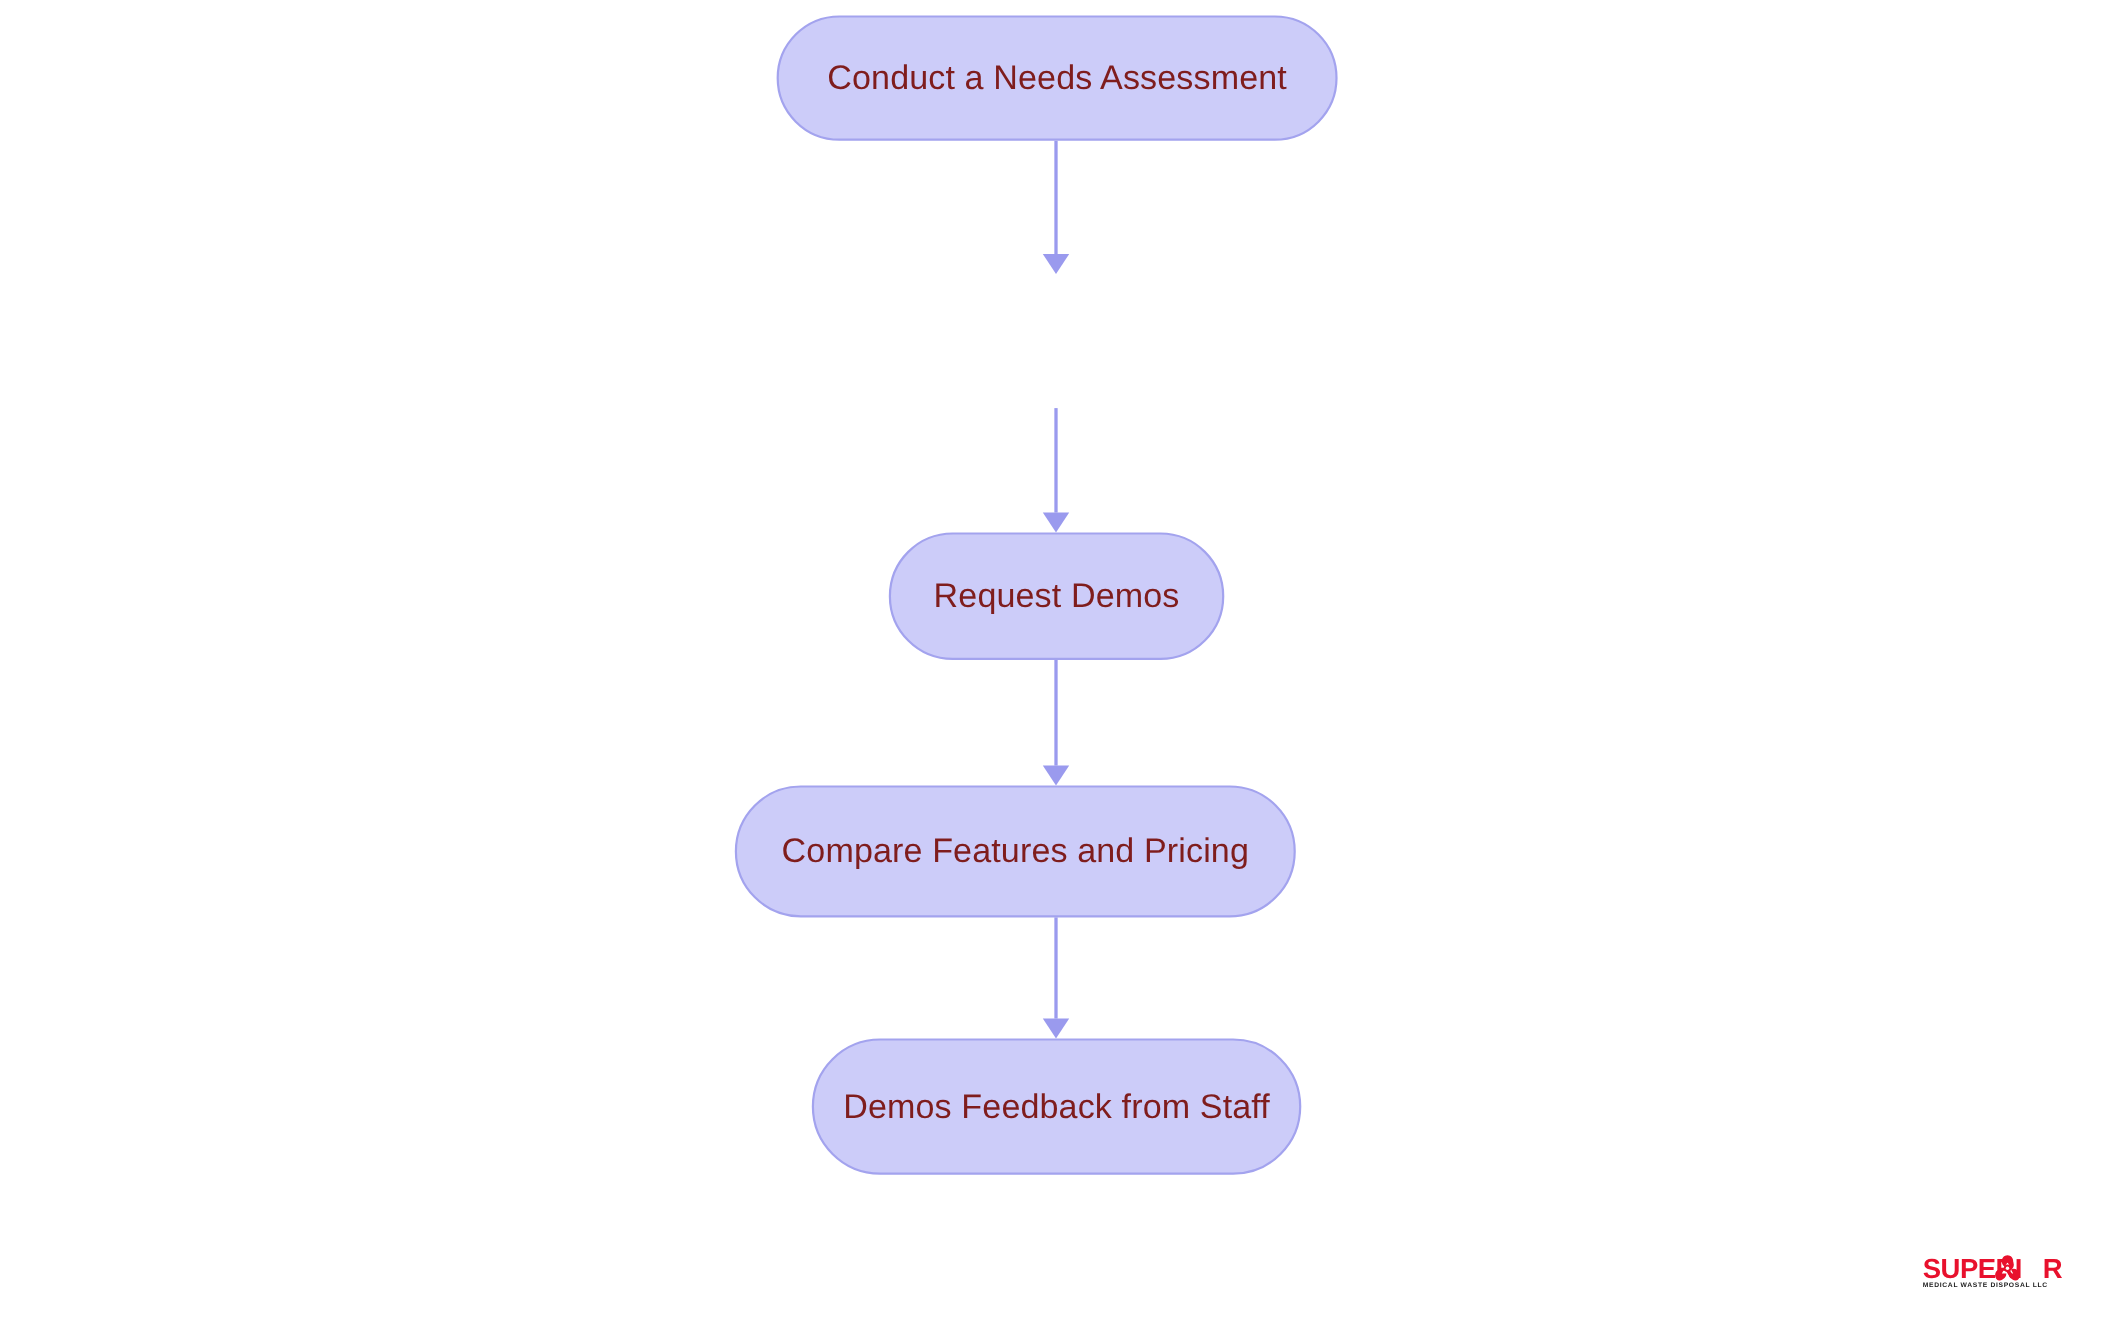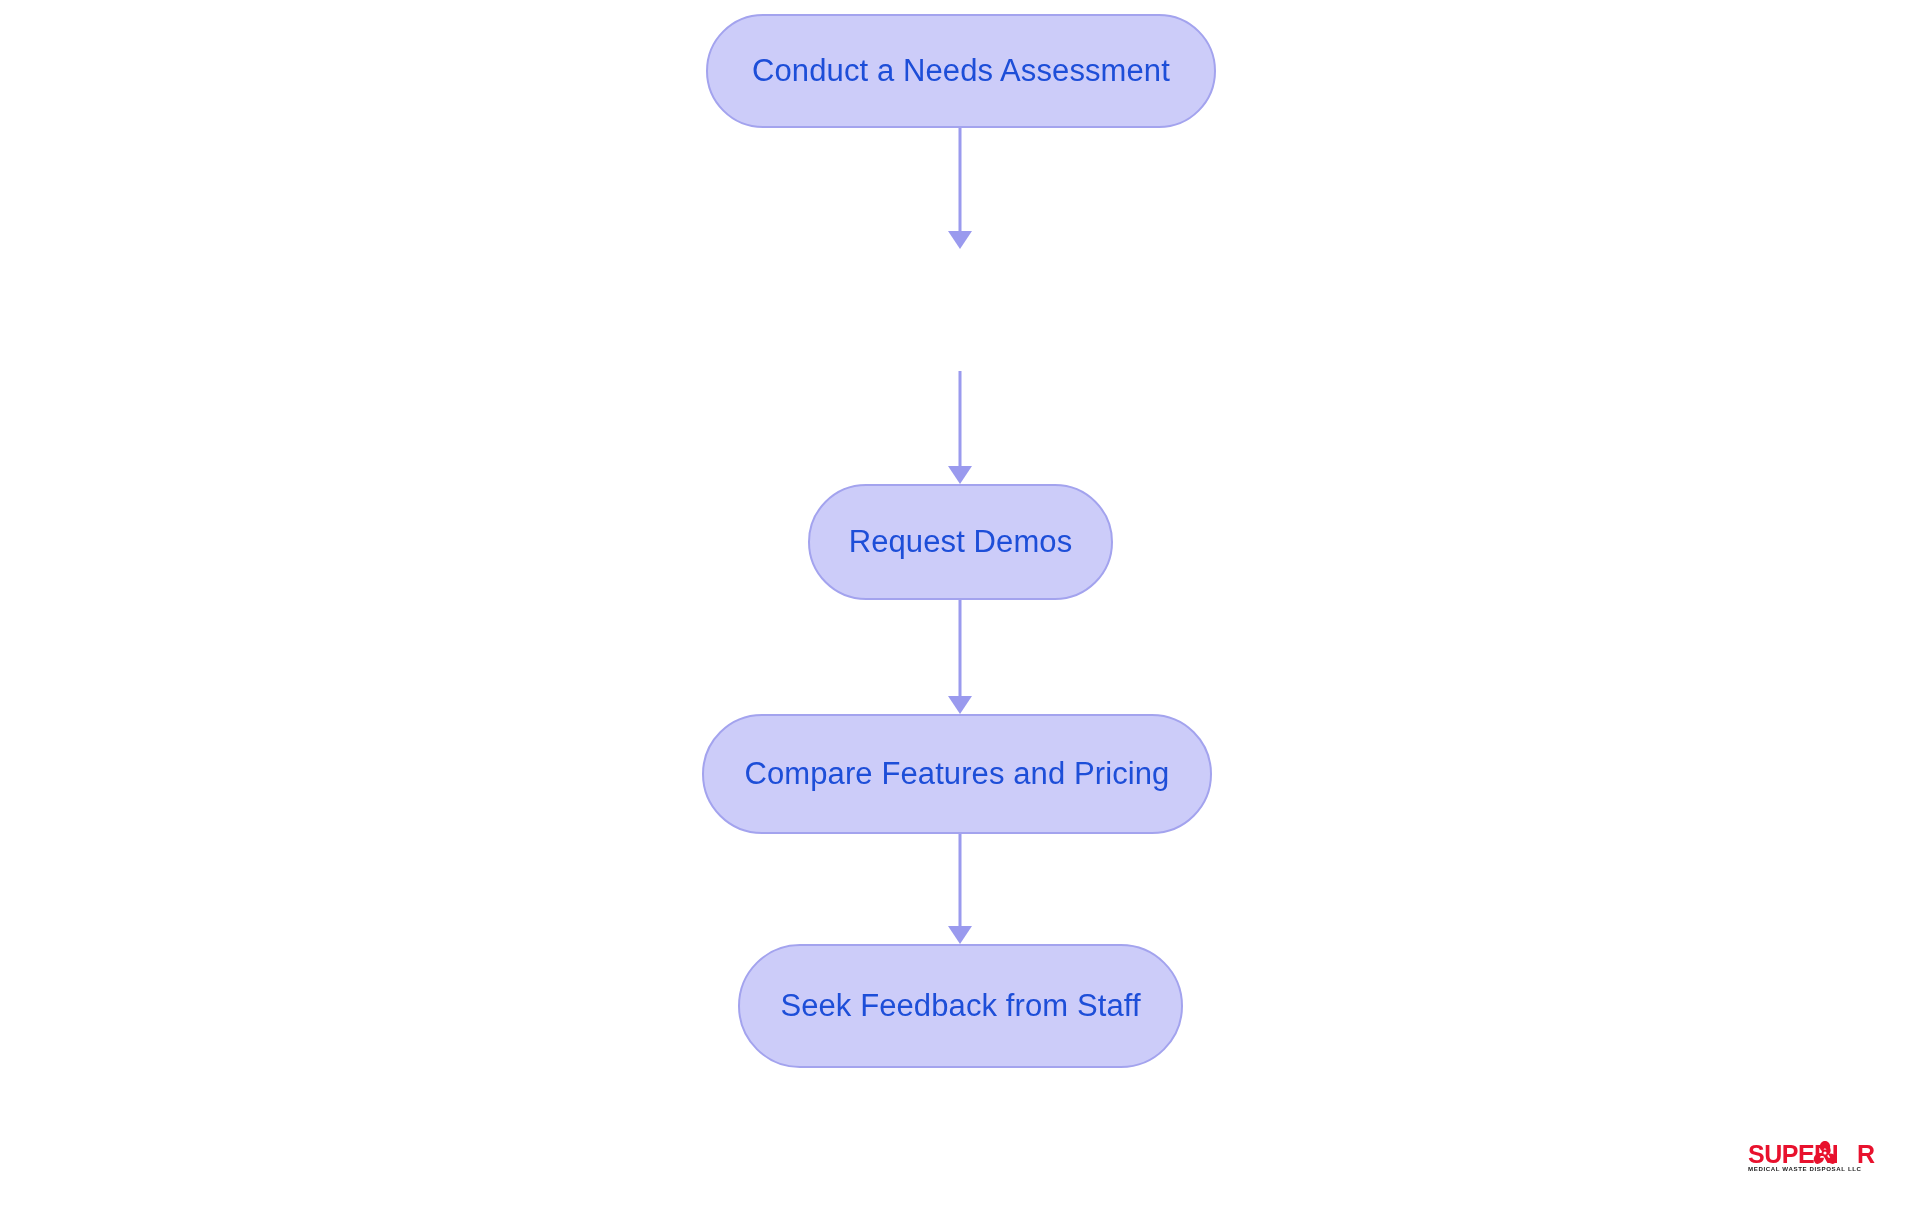--- a/index.html
+++ b/index.html
@@ -31,21 +31,21 @@
     background: #ccccf9;
     border: 2px solid #a3a3ee;
     border-radius: 999px;
     display: flex;
     align-items: center;
     justify-content: center;
     text-align: center;
   }
 
   .flow-node-label {
-    color: #1d4ed8;
+    color: #7f1d1d;
     font-family: "Liberation Sans", sans-serif;
     font-size: 31px;
     font-weight: 400;
     letter-spacing: 0.1px;
     line-height: 1.1;
     white-space: nowrap;
   }
 
   .connector {
     position: absolute;
@@ -118,26 +118,26 @@
 
   <div class="flow-node" id="node-0" style="left: 706px; top: 14px; width: 510px; height: 114px;">
     <span class="flow-node-label">Conduct a Needs Assessment</span>
   </div>
 
 
   <div class="flow-node" id="node-2" style="left: 808px; top: 484px; width: 305px; height: 116px;">
     <span class="flow-node-label">Request Demos</span>
   </div>
 
-  <div class="flow-node" id="node-3" style="left: 702px; top: 714px; width: 510px; height: 120px;">
+  <div class="flow-node" id="node-3" style="left: 668px; top: 714px; width: 510px; height: 120px;">
     <span class="flow-node-label">Compare Features and Pricing</span>
   </div>
 
   <div class="flow-node" id="node-4" style="left: 738px; top: 944px; width: 445px; height: 124px;">
-    <span class="flow-node-label">Seek Feedback from Staff</span>
+    <span class="flow-node-label">Demos Feedback from Staff</span>
   </div>
 
   <div class="connector" id="conn-0" style="left: 940px; top: 128px; width: 40px; height: 121px;">
     <div class="connector-line" style="height: 103px;"></div>
     <div class="connector-head" style="top: 103px;"></div>
   </div>
   <div class="connector" id="conn-1" style="left: 940px; top: 371px; width: 40px; height: 113px;">
     <div class="connector-line" style="height: 95px;"></div>
     <div class="connector-head" style="top: 95px;"></div>
   </div>

